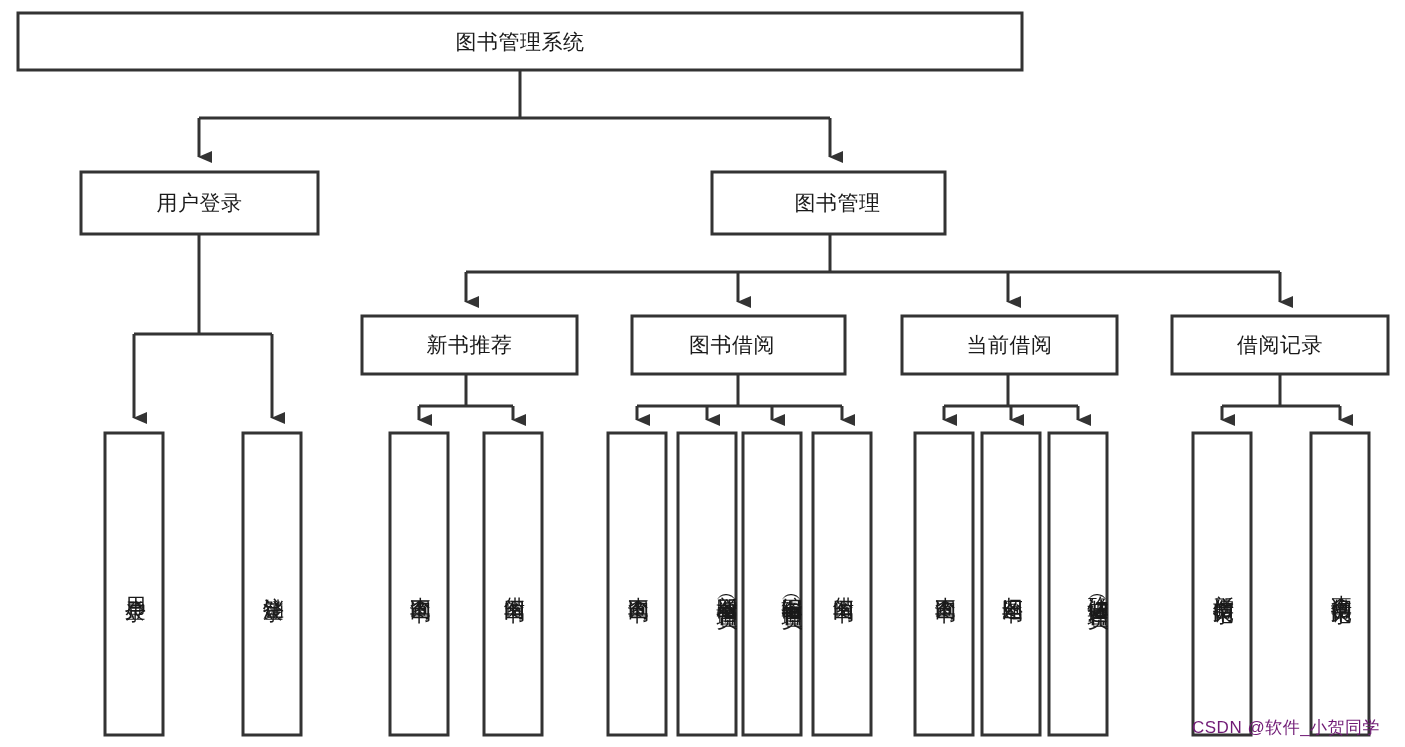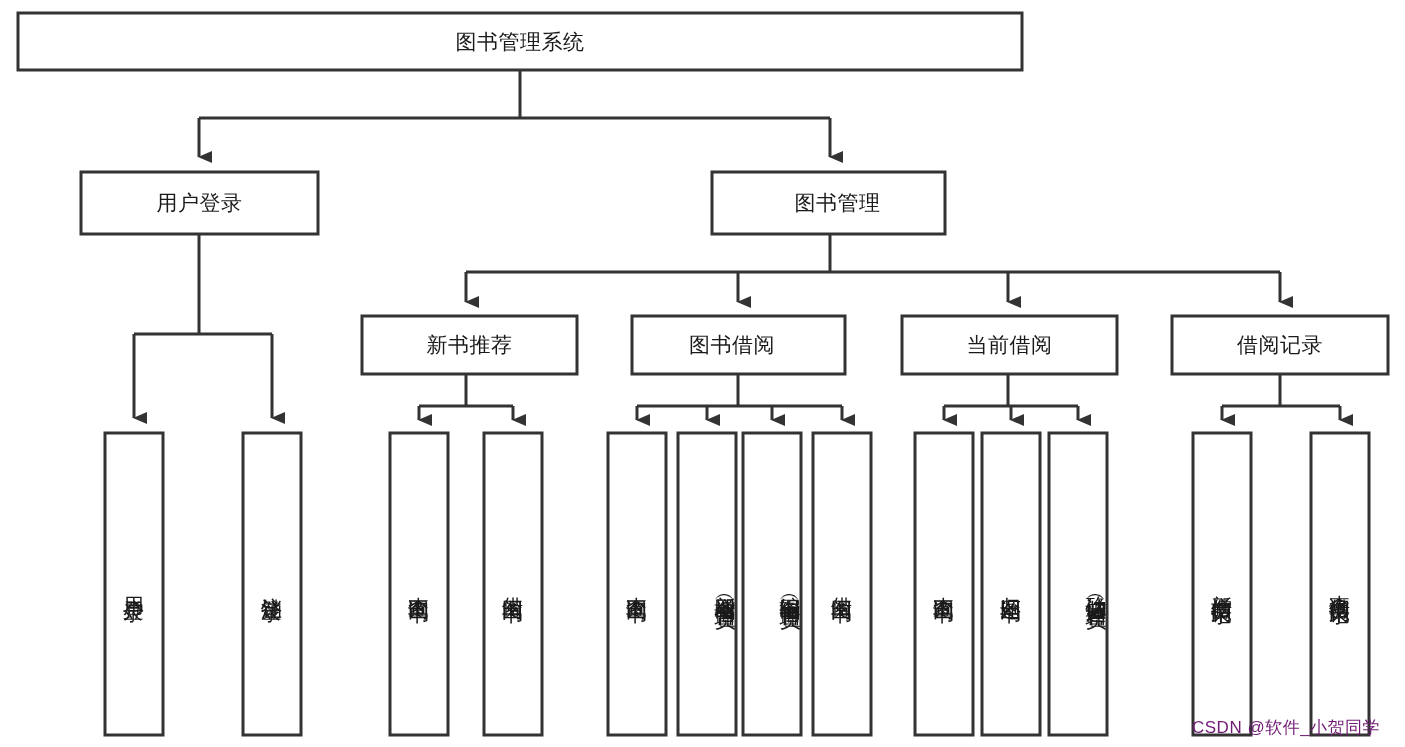--- a/index.html
+++ b/index.html
@@ -37,21 +37,21 @@
   .arrow-head {
     fill: #333333;
     stroke: none;
   }
   .node-label {
     position: absolute;
     display: flex;
     align-items: center;
     justify-content: center;
     color: #1a1a1a;
-    font-family: Liberation Sans, sans-serif;
+    font-family: Liberation Mono, monospace;
     box-sizing: border-box;
     pointer-events: none;
     white-space: nowrap;
     text-align: right;
   }
   .node-label.horizontal {
     font-size: 21px;
     letter-spacing: 0.5px;
   }
   .node-label.vertical {

